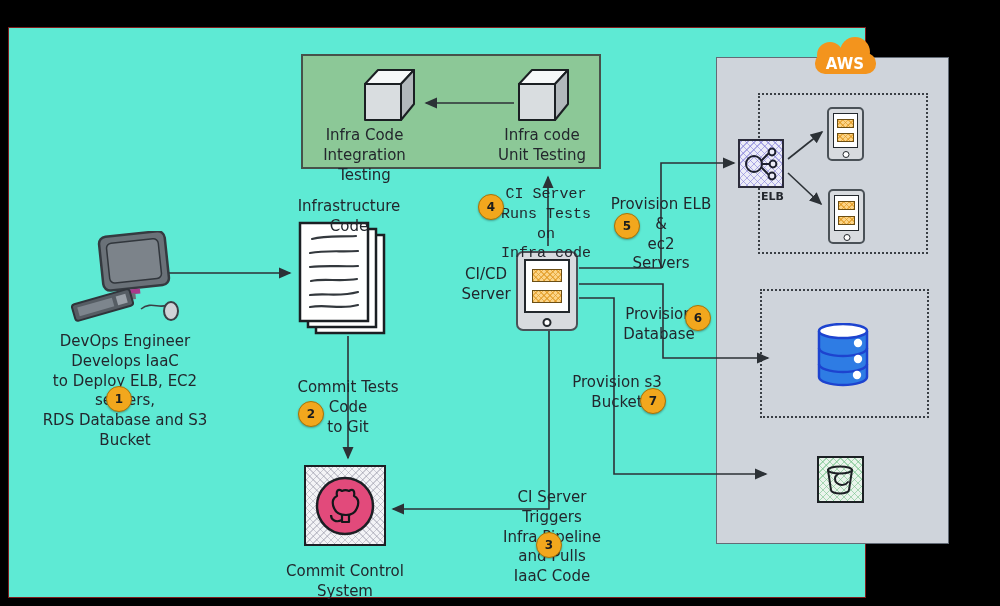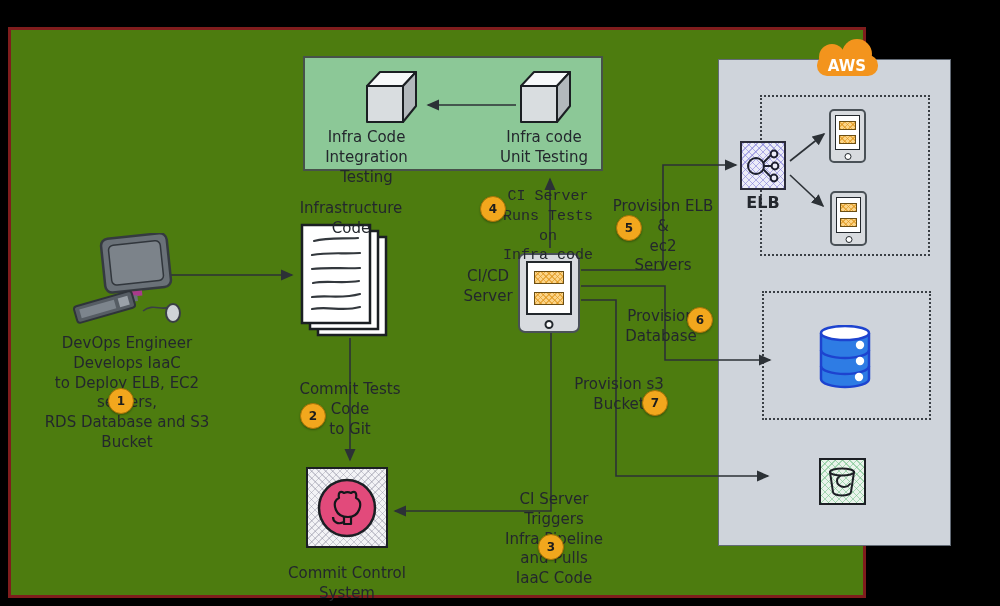--- a/index.html
+++ b/index.html
@@ -1,19 +1,19 @@
 <!DOCTYPE html>
 <html><head>
 <meta charset="utf-8">
 <style>
   * { margin:0; padding:0; box-sizing:border-box; }
   html,body { width:1000px; height:606px; background:#000; overflow:hidden;
               font-family:"DejaVu Sans", sans-serif; }
   #canvas { position:absolute; left:8px; top:27px; width:858px; height:571px;
-            background:#4d7c0f; border:3px solid #7f1d1d; }
+            background:#5eead4; border:1px solid #7f1d1d; }
 
   .label { position:absolute; font-size:15px; line-height:1.32; color:#23272d;
            text-align:center; white-space:pre-line; z-index:6; }
   .badge { position:absolute; width:26px; height:26px; border-radius:50%;
            background:#f2a71d; border:1.5px solid #a87407; z-index:7;
            display:flex; align-items:center; justify-content:center;
            font-weight:bold; font-size:12px; color:#1d1d1d;
            box-shadow:0 1px 2px rgba(0,0,0,.3); }
 
   .aws-panel { position:absolute; left:707px; top:29px; width:233px; height:487px;
@@ -59,21 +59,21 @@
   .elb-box { position:absolute; left:729px; top:111px; width:46px; height:49px;
              border:2px solid #2b2b3a; z-index:4;
              display:flex; align-items:center; justify-content:center; }
   .bucket-box { position:absolute; left:808px; top:428px; width:47px; height:47px;
              border:2px solid #1c1f24; z-index:4;
              display:flex; align-items:center; justify-content:center; }
   .github-box { position:absolute; left:295px; top:437px; width:82px; height:81px;
              border:2.5px solid #1c1f24; z-index:4;
              display:flex; align-items:center; justify-content:center; }
 
-  .elb-label { font-weight:bold; font-size:16px; }
+  .elb-label { font-weight:bold; font-size:11px;text-align:right; }
   .cloud { position:absolute; left:797px; top:8px; z-index:7; }
 </style>
 </head>
 <body>
 
 <div id="canvas">
 
   <div class="aws-panel"></div>
   <div class="dotted-box" id="dotted-ec2"></div>
   <div class="dotted-box" id="dotted-db"></div>

